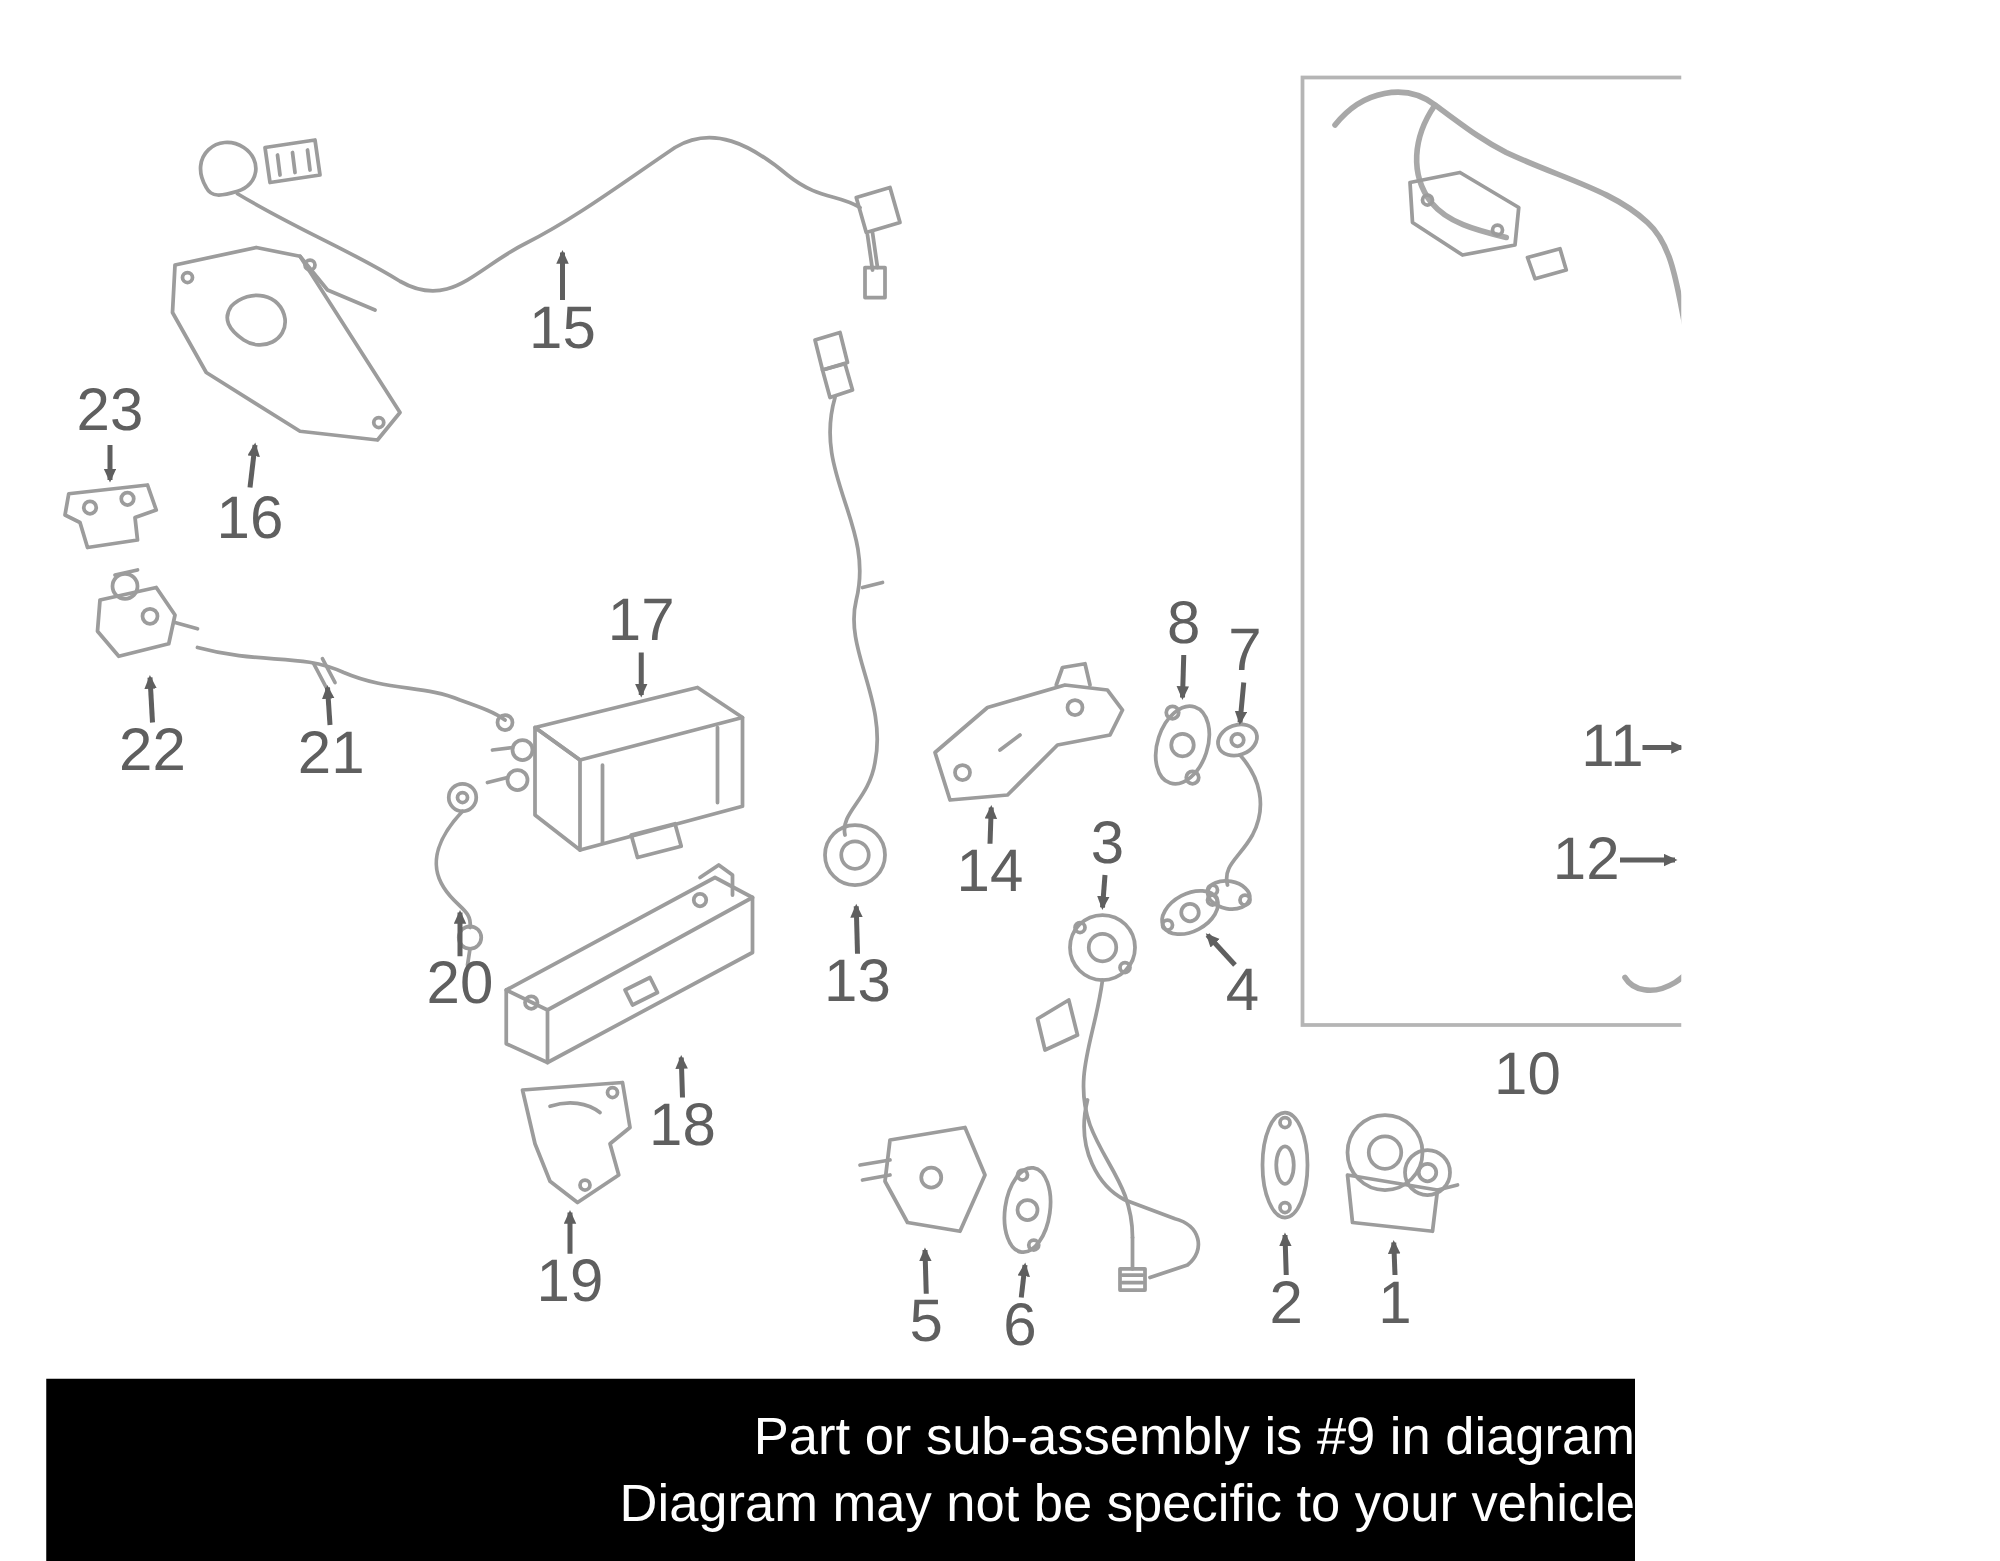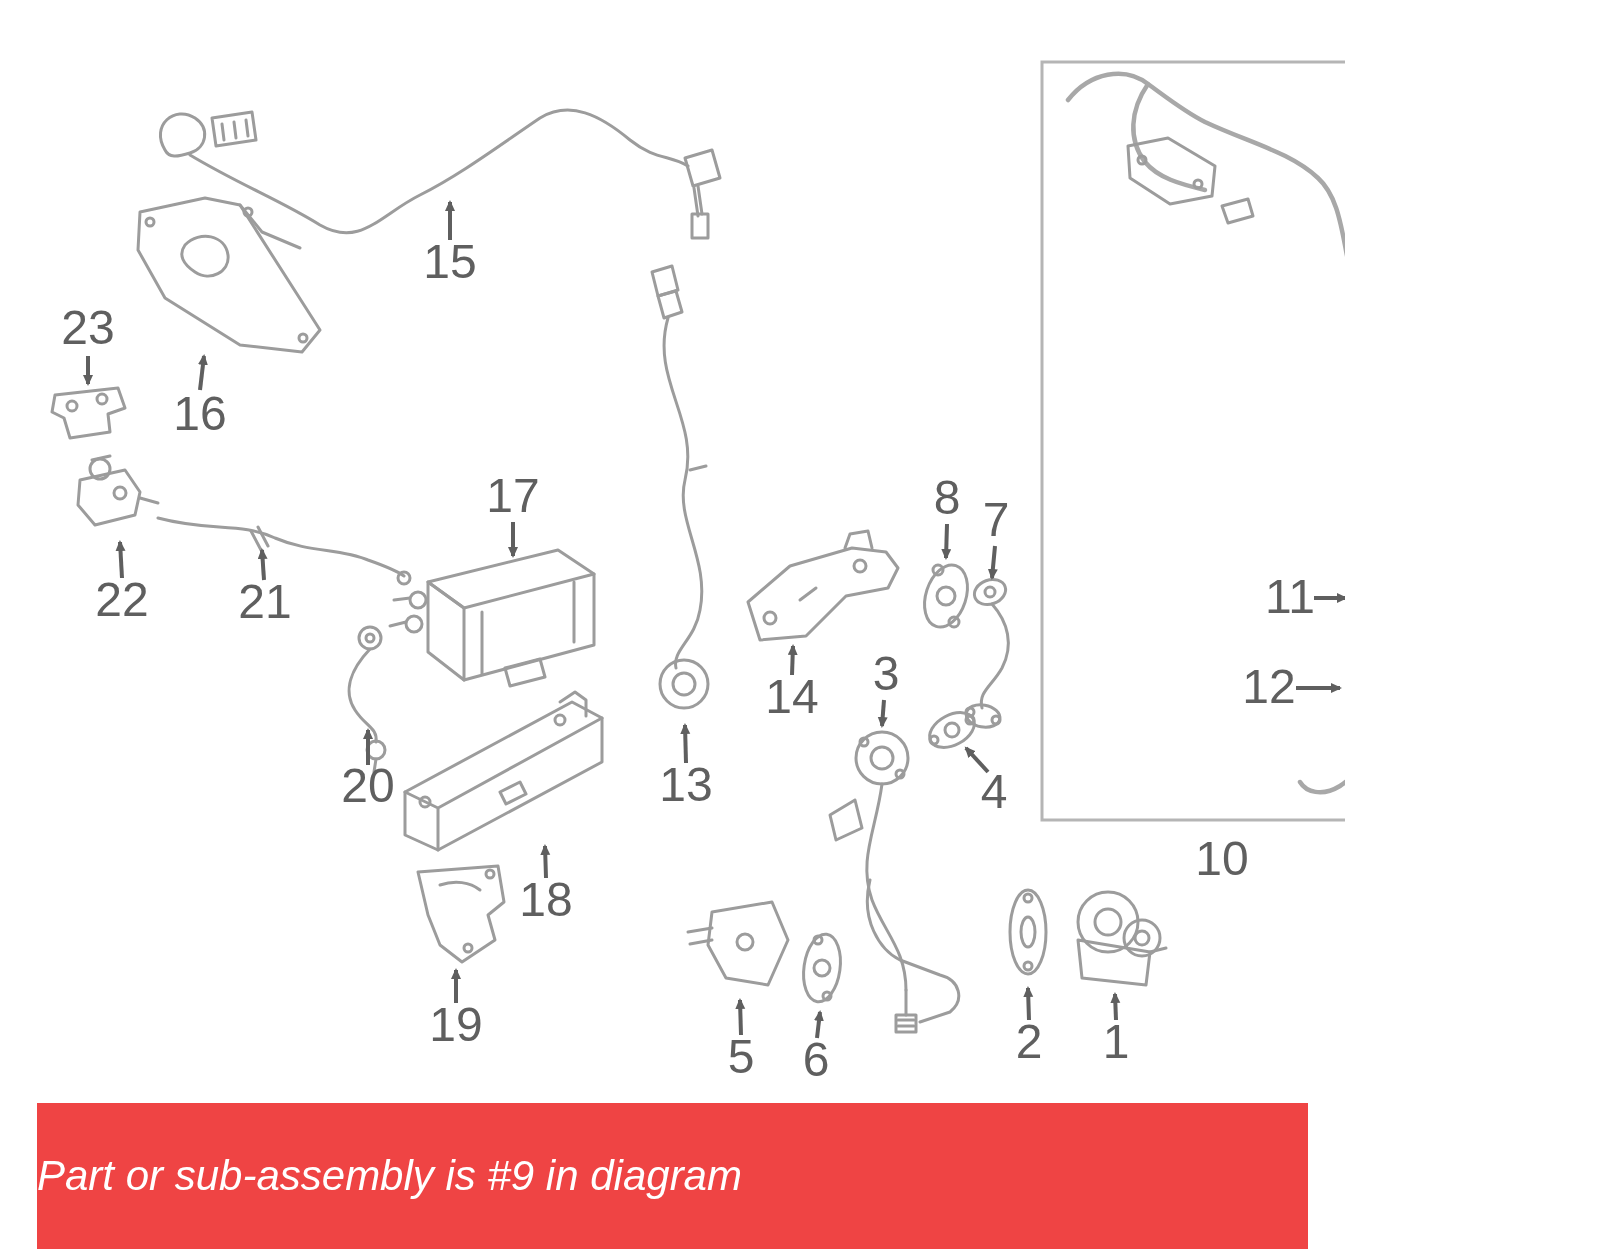--- a/index.html
+++ b/index.html
@@ -25,28 +25,27 @@
   .hl-fill{fill:#2e6b2e;stroke:#0f3a0f;stroke-width:3;stroke-linejoin:round;}
   .hl-fill-dk{fill:#245924;stroke:#0f3a0f;stroke-width:3;}
   .hl-fill-lt{fill:#3f8a3f;stroke:#0f3a0f;stroke-width:3;}
   
   .notice-banner{
     position:absolute;
     left:37px;
     right:37px;
     top:1103px;
     height:146px;
-    background:#ef4444;
+    background:#000000;
     color:#ffffff;
     display:flex;
     flex-direction:column;
-    align-items:flex-start;
+    align-items:flex-end;
     justify-content:center;
     gap:6px;
-    font-style:italic;
   }
   .notice-line{
     font-size:42px;
     line-height:1.15;
     text-align:center;
     white-space:nowrap;
   }
 </style>
 </head>
 <body>
@@ -360,15 +359,16 @@
 
     <g>
       <path class="arrow-dark" d="M1469,848 L1469,814" marker-end="url(#ah-dark)"></path>
       <text class="lbl-dark" x="1469" y="888">9</text>
     </g>
 
   </svg>
 
   <div class="notice-banner">
     <div class="notice-line">Part or sub-assembly is #9 in diagram</div>
+    <div class="notice-line">Diagram may not be specific to your vehicle</div>
   </div>
 
 </div>
 
 </body></html>

